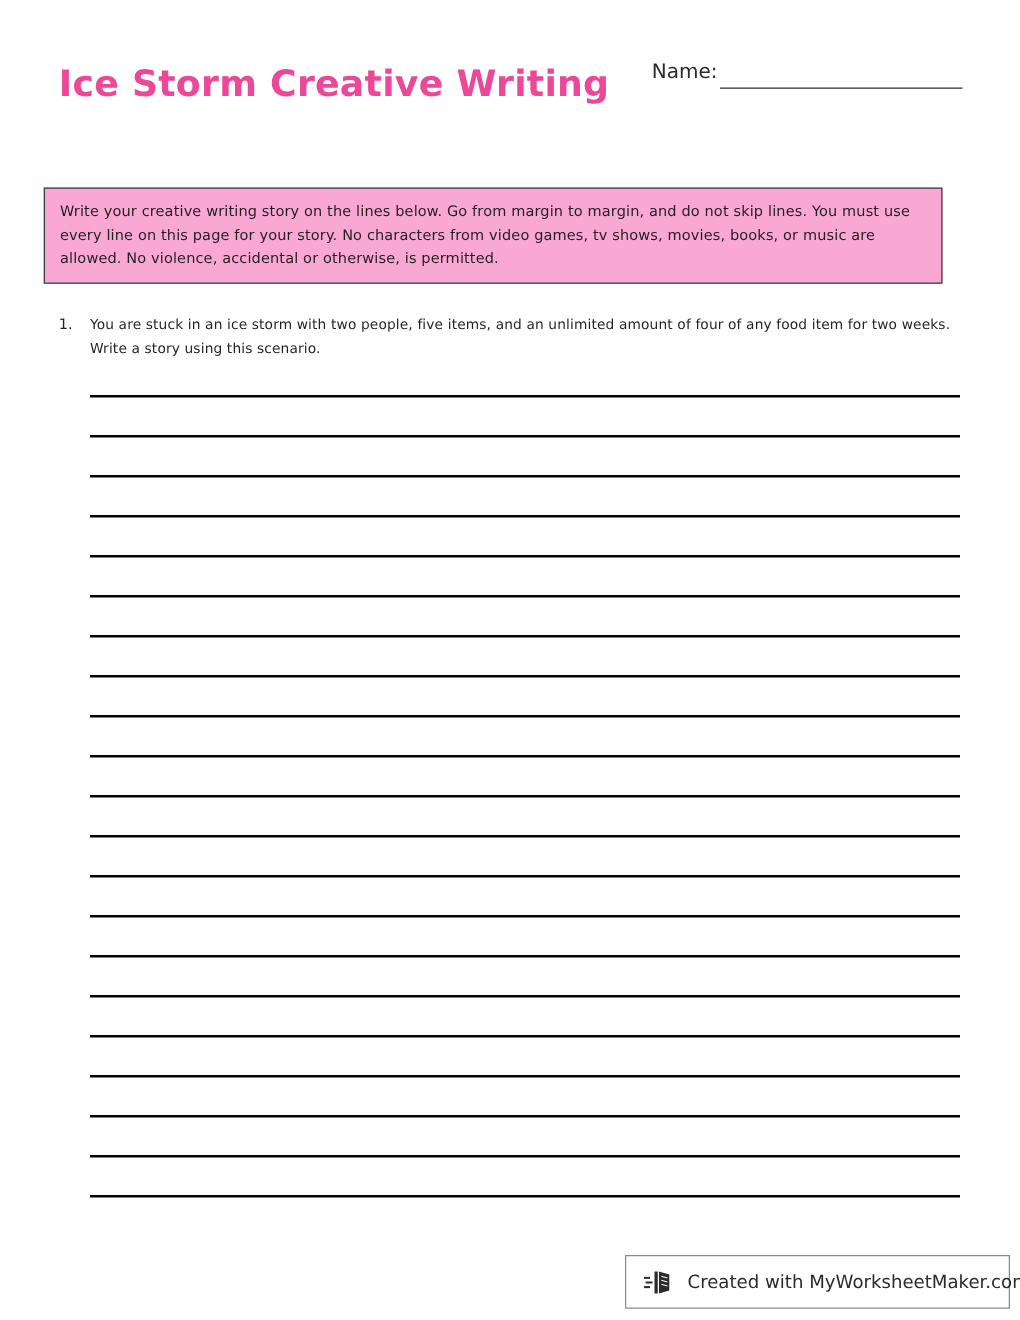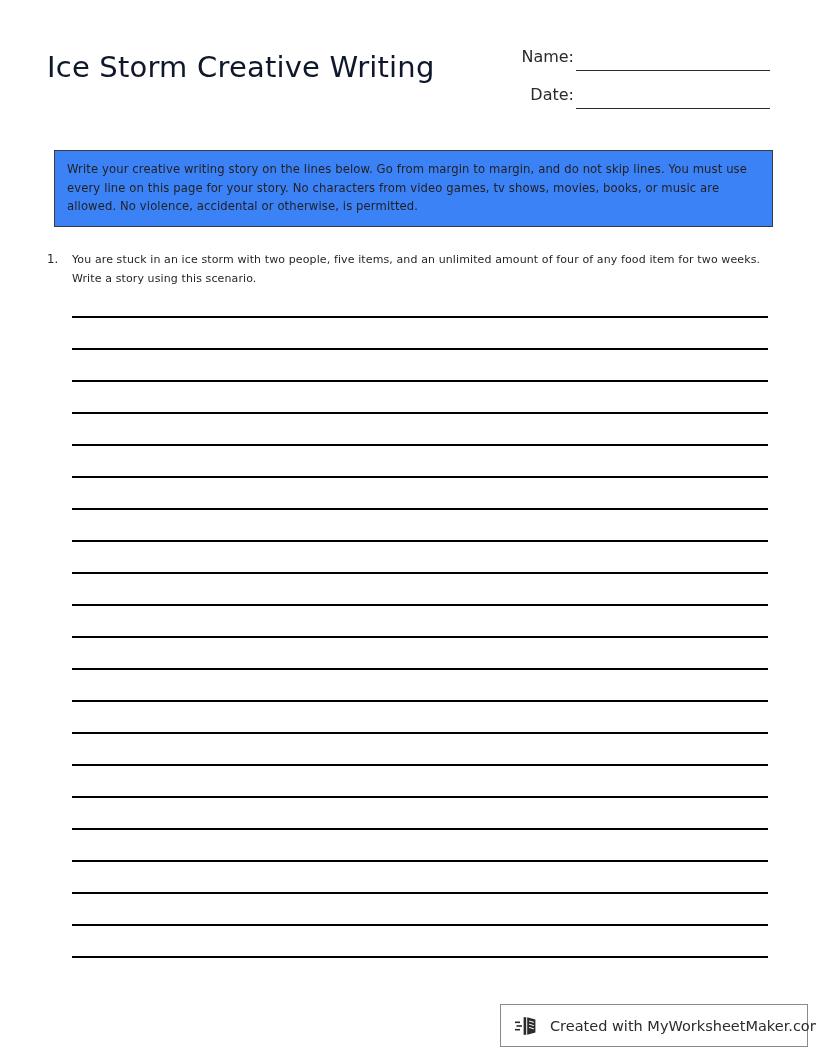--- a/index.html
+++ b/index.html
@@ -34,23 +34,23 @@
     width: 816px;
     height: 130px;
   }
 
   .worksheet-title {
     position: absolute;
     left: 47px;
     top: 48px;
     font-size: 29px;
     line-height: 38px;
-    font-weight: 400;
+    font-weight: 700;
     letter-spacing: 0.2px;
-    color: #0f172a;
+    color: #ec4899;
     white-space: nowrap;
   }
 
   .namedate {
     position: absolute;
     left: 500px;
     top: 44px;
     width: 270px;
   }
 
@@ -74,27 +74,27 @@
     left: 76px;
     right: 0;
     top: 26px;
     height: 0;
     border-bottom: 1.4px solid #2b2b2b;
   }
 
   
   .instruction-box {
     position: absolute;
-    left: 54px;
+    left: 35px;
     top: 150px;
     width: 719px;
     min-height: 67px;
     box-sizing: border-box;
     border: 1.3px solid #3a3a3a;
-    background: #3b82f6;
+    background: #f9a8d4;
     padding: 9px 12px 10px 12px;
   }
 
   .instruction-text {
     font-size: 11.6px;
     line-height: 18.7px;
     color: #231f20;
     letter-spacing: 0.01em;
     text-align: left;
   }
@@ -186,24 +186,20 @@
 
     <div class="worksheet-title">Ice Storm Creative Writing</div>
 
     <div class="namedate">
 
       <div class="nd-row">
         <span class="nd-label">Name:</span>
         <span class="nd-rule"></span>
       </div>
 
-      <div class="nd-row">
-        <span class="nd-label">Date:</span>
-        <span class="nd-rule"></span>
-      </div>
 
     </div>
   </div>
 
   <div class="instruction-box">
     <div class="instruction-text">Write your creative writing story on the lines below. Go from margin to margin, and do not skip lines. You must use every line on this page for your story. No characters from video games, tv shows, movies, books, or music are allowed. No violence, accidental or otherwise, is permitted.</div>
   </div>
 
   <div class="question">
     <div class="question-number">1.</div>

